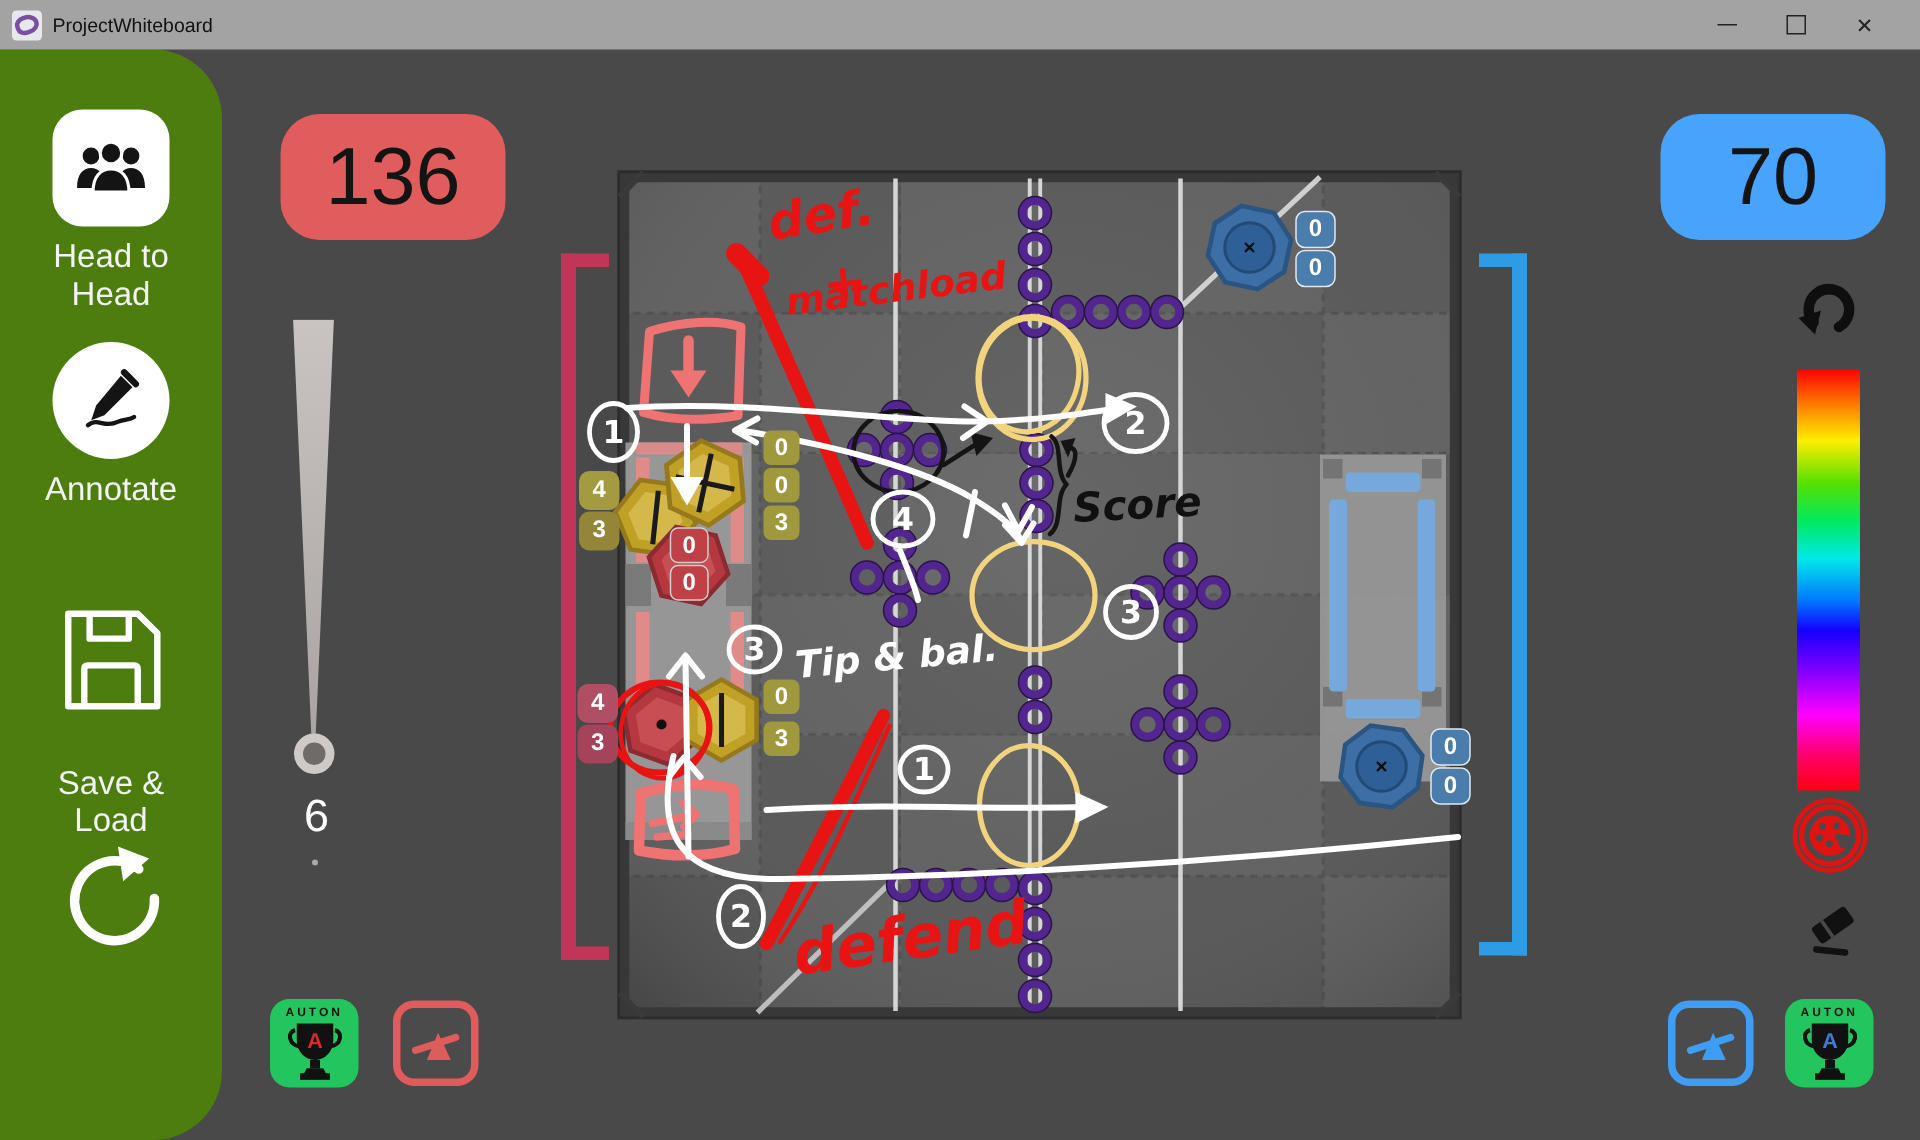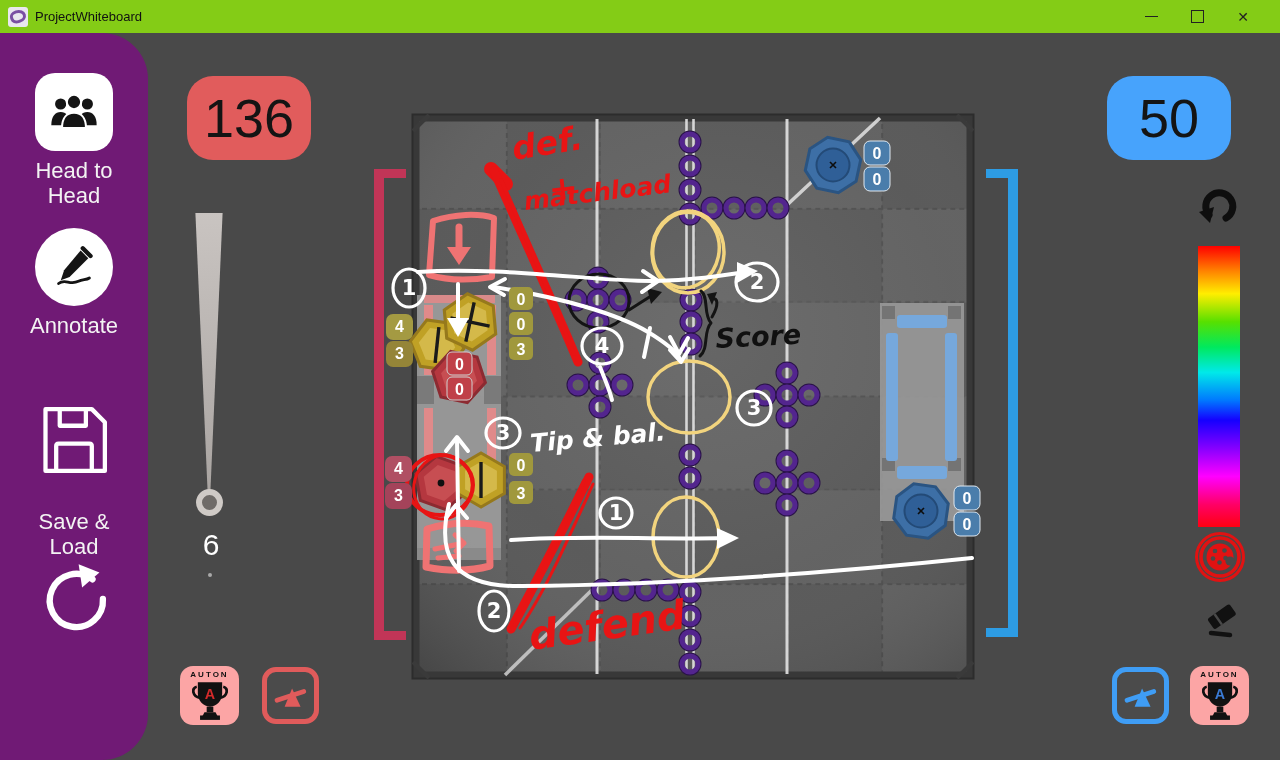--- a/index.html
+++ b/index.html
@@ -1,39 +1,39 @@
 <!DOCTYPE html>
 <html><head>
 <meta charset="utf-8">
 <style>
   html,body{margin:0;padding:0;background:#2b2b2b}
   .app{position:relative;width:1280px;height:760px;overflow:hidden;
        font-family:"Liberation Sans",sans-serif;background:#494949}
   
-  .titlebar{position:absolute;left:0;top:0;width:1280px;height:33px;background:#84cc16;
+  .titlebar{position:absolute;left:0;top:0;width:1280px;height:33px;background:#a3a3a3;
             display:flex;align-items:center;z-index:40}
   .app-ico{width:20px;height:20px;margin-left:8px;background:#e9e7ee;border-radius:3px;
            display:flex;align-items:center;justify-content:center}
   .swirl{width:10px;height:7px;border:3.5px solid #7a4fa3;border-radius:50% 60% 55% 50%;
          transform:rotate(-18deg)}
   .title-text{margin-left:7px;font-size:13px;color:#111}
   .win-controls{margin-left:auto;display:flex;align-items:center;gap:0}
   .win-btn{width:46px;height:33px;display:flex;align-items:center;justify-content:center;color:#222}
   .win-min-bar{width:13px;height:1.6px;background:#222}
   .win-max-box{width:11px;height:11px;border:1.4px solid #222}
   .win-close{font-size:14px;margin-right:14px}
   
-  .sidebar{position:absolute;left:0;top:33px;width:148px;height:727px;background:#701a75;
+  .sidebar{position:absolute;left:0;top:33px;width:148px;height:727px;background:#4d7c0f;
            border-radius:0 46px 46px 0;z-index:30}
   .s-abs{position:absolute;left:50%;transform:translateX(-50%)}
   .side-label{position:absolute;width:148px;text-align:center;color:#f3f3f3;font-size:22px;
               line-height:25px;white-space:pre-line}
   .iconbox{display:flex;align-items:center;justify-content:center;background:#fff}
   
-  .score{position:absolute;width:124px;height:84px;border-radius:26px;display:flex;
+  .score{position:absolute;width:150px;height:84px;border-radius:26px;display:flex;
          align-items:center;justify-content:center;font-size:54px;color:#141414;z-index:20}
   
   .taper{position:absolute;left:189px;top:213px;width:40px;height:283px;
          background:linear-gradient(180deg,#c9c4c1,#a9a4a1);
          clip-path:polygon(16% 0,84% 0,53% 100%,47% 100%)}
   .handle{position:absolute;left:196px;top:489px;width:15px;height:15px;border-radius:50%;
           border:6px solid #cfcac6;background:#6f6b68}
   .pen-size{position:absolute;left:183px;top:528px;width:56px;text-align:center;
             color:#fff;font-size:30px}
   .pen-dot{position:absolute;left:208px;top:573px;width:4px;height:4px;border-radius:50%;background:#a9a9a9}
@@ -44,21 +44,21 @@
        #00e95e 36%,#00e9e9 45%,#0077ff 55%,#1500ff 62%,#7a00ff 71%,#ff00ff 82%,
        #ff0066 92%,#ff0011 100%)}
   
   .bracket-red{position:absolute;left:374px;top:169px;width:22px;height:453px;
      border-left:10px solid #c13557;border-top:9px solid #c13557;border-bottom:9px solid #c13557}
   .bracket-blue{position:absolute;left:986px;top:169px;width:22px;height:450px;
      border-right:10px solid #2d9ce4;border-top:9px solid #2d9ce4;border-bottom:9px solid #2d9ce4}
   .bb{position:absolute;width:27px;height:26px;border-radius:7px;color:#fff;z-index:15;
       font:700 16px "Liberation Sans",sans-serif;display:flex;align-items:center;justify-content:center}
   
-  .auton-btn{position:absolute;width:59px;height:59px;border-radius:13px;background:#fca5a5;
+  .auton-btn{position:absolute;width:59px;height:59px;border-radius:13px;background:#22c55e;
       display:flex;flex-direction:column;align-items:center;padding-top:4px;box-sizing:border-box}
   .auton-label{font-size:8px;font-weight:700;letter-spacing:2px;color:#111}
   .seesaw-btn{position:absolute;width:57px;height:57px;border-radius:14px;background:#4b4b4b;
       display:flex;align-items:center;justify-content:center;box-sizing:border-box}
   
   .hand-r{fill:#e81414;font:italic 700 33px "DejaVu Sans",sans-serif}
   .hand-r2{fill:#e81414;font:italic 700 25px "DejaVu Sans",sans-serif}
   .hand-r3{fill:#e81414;font:italic 700 40px "DejaVu Sans",sans-serif}
   .hand-w{fill:#fff;font:italic 600 25px "DejaVu Sans",sans-serif}
   .hand-k{fill:#101010;font:italic 600 27px "DejaVu Sans",sans-serif}
@@ -127,21 +127,21 @@
 
     <div class="s-abs" style="top:529px">
       <svg width="74" height="74" viewBox="0 0 64 64">
         <path d="M48,15 A23,23 0 1 0 57,32" stroke="#fff" stroke-width="5.5" fill="none" stroke-linecap="round"></path>
         <polygon points="36,2 54,9 39,22" fill="#fff"></polygon>
       </svg>
     </div>
   </div>
 
   <div class="score" style="left:187px;top:76px;background:#e15c5c">136</div>
-  <div class="score" style="left:1107px;top:76px;background:#47a3fc">50</div>
+  <div class="score" style="left:1107px;top:76px;background:#47a3fc">70</div>
 
   <div class="taper"></div>
   <div class="handle"></div>
   <div class="pen-size">6</div>
   <div class="pen-dot"></div>
 
   <div class="r-tool" style="left:1197px;top:182px;width:44px;height:44px">
     <svg width="44" height="44" viewBox="0 0 44 44">
       <path d="M12,33 A13.5,13.5 0 1 1 29,36" stroke="#0e0e0e" stroke-width="7" fill="none" stroke-linecap="round"></path>
       <polygon points="2,30 17,25 13,41" fill="#0e0e0e"></polygon>

